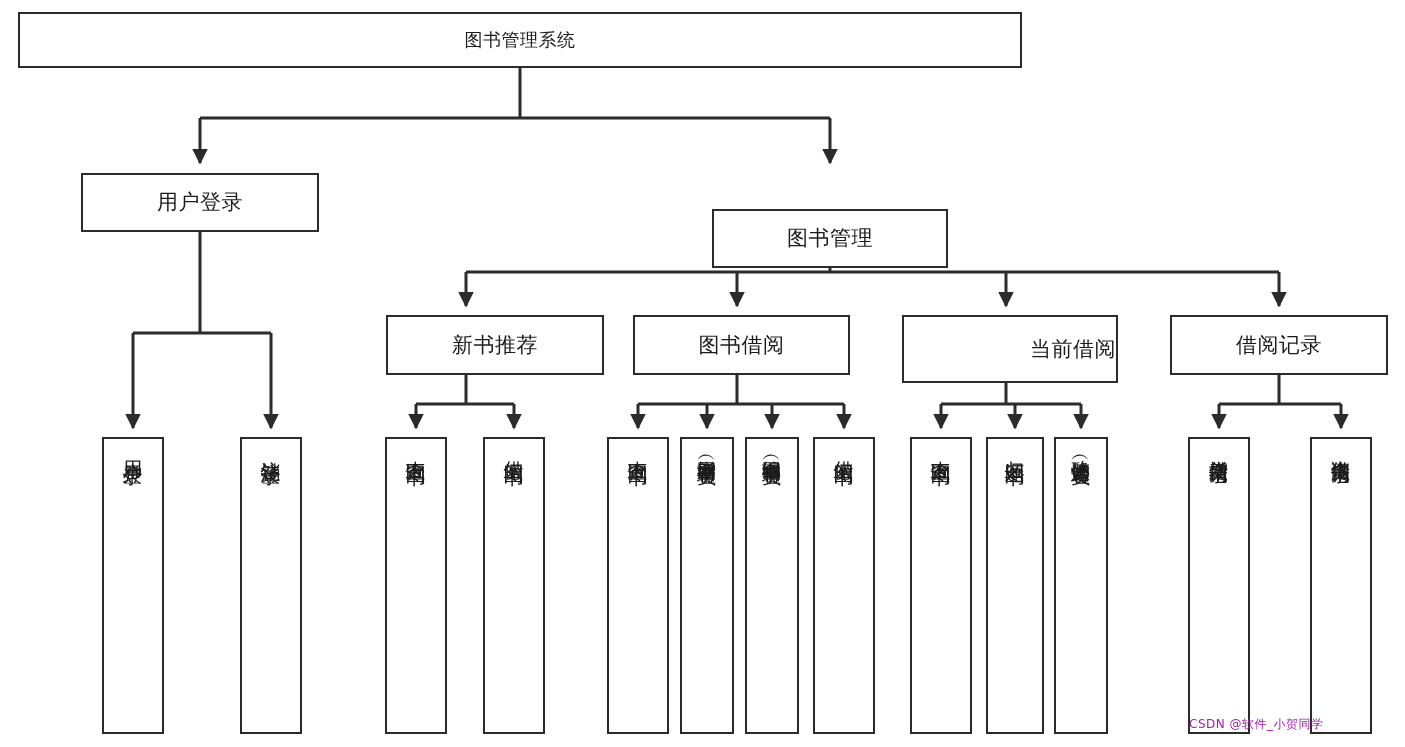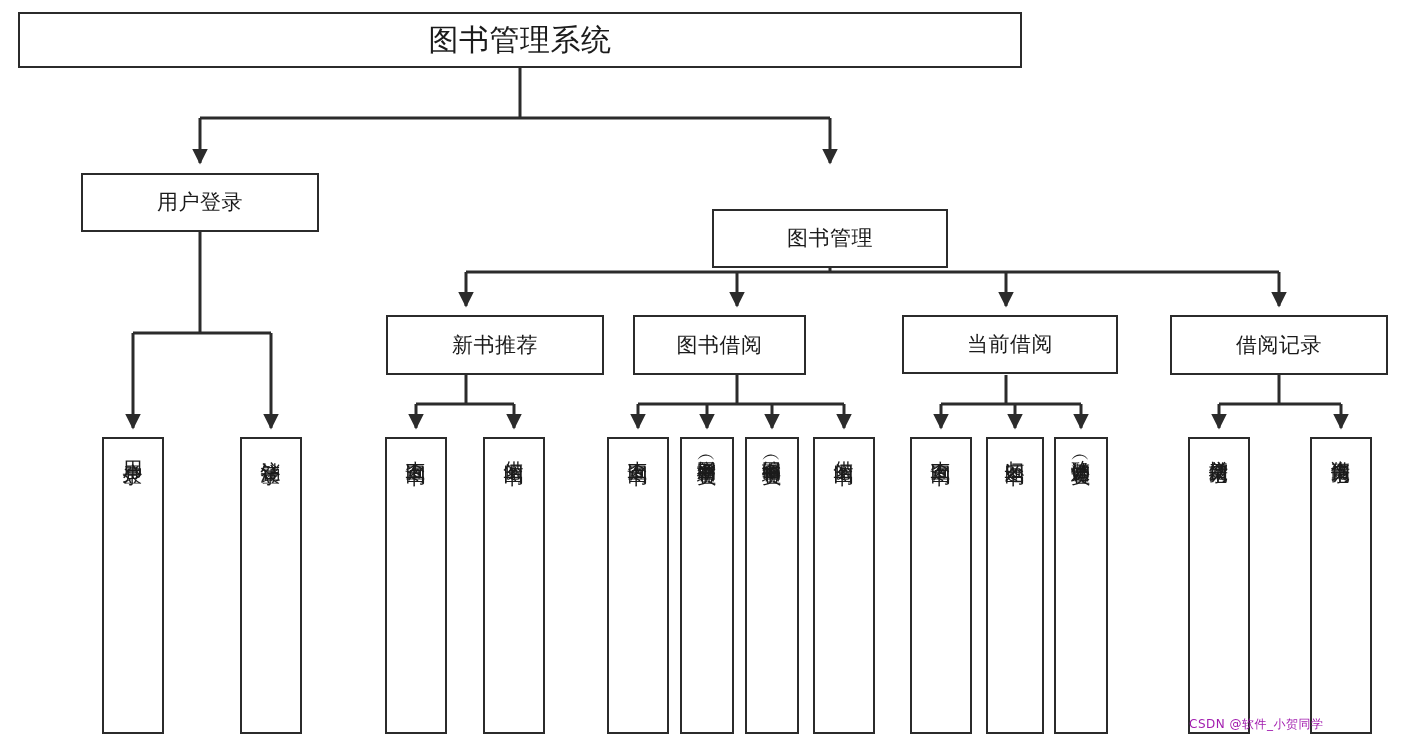--- a/index.html
+++ b/index.html
@@ -41,21 +41,21 @@
     text-align: center;
     line-height: 1.18;
     color: #1b1b1b;
   }
   .node-box.horizontal .node-label {
     writing-mode: horizontal-tb;
     font-size: 21px;
     letter-spacing: 0.5px;
   }
   .node-box.root .node-label {
-    font-size: 30px;
+    font-size: 18px;
   }
   .node-box.vertical {
     align-items: flex-start;
     justify-content: center;
     padding-top: 6px;
   }
   .node-box.vertical .node-label {
     writing-mode: vertical-rl;
     text-orientation: upright;
     font-size: 20px;
@@ -139,24 +139,24 @@
   <div class="node-box horizontal" style="left: 81px; top: 173px; width: 238px; height: 59px;">
     <span class="node-label">用户登录</span>
   </div>
   <div class="node-box horizontal" style="left: 712px; top: 173px; width: 236px; height: 59px; margin-top: 36px;">
     <span class="node-label">图书管理</span>
   </div>
 
   <div class="node-box horizontal" style="left: 362px; top: 315px; width: 218px; height: 60px; margin-left: 24px;">
     <span class="node-label">新书推荐</span>
   </div>
-  <div class="node-box horizontal" style="left: 633px; top: 315px; width: 173px; height: 60px;">
+  <div class="node-box horizontal" style="left: 633px; top: 315px; width: 217px; height: 60px;">
     <span class="node-label">图书借阅</span>
   </div>
-  <div class="node-box horizontal" style="left: 902px; top: 315px; width: 216px; height: 59px;">
+  <div class="node-box horizontal" style="left: 902px; top: 315px; width: 216px; height: 68px; justify-content: flex-end;">
     <span class="node-label">当前借阅</span>
   </div>
   <div class="node-box horizontal" style="left: 1170px; top: 315px; width: 218px; height: 60px;">
     <span class="node-label">借阅记录</span>
   </div>
 
   <div class="node-box vertical" style="left: 102px; top: 437px; width: 62px; height: 297px;">
     <span class="node-label">用户登录</span>
   </div>
   <div class="node-box vertical" style="left: 240px; top: 437px; width: 62px; height: 297px;">

